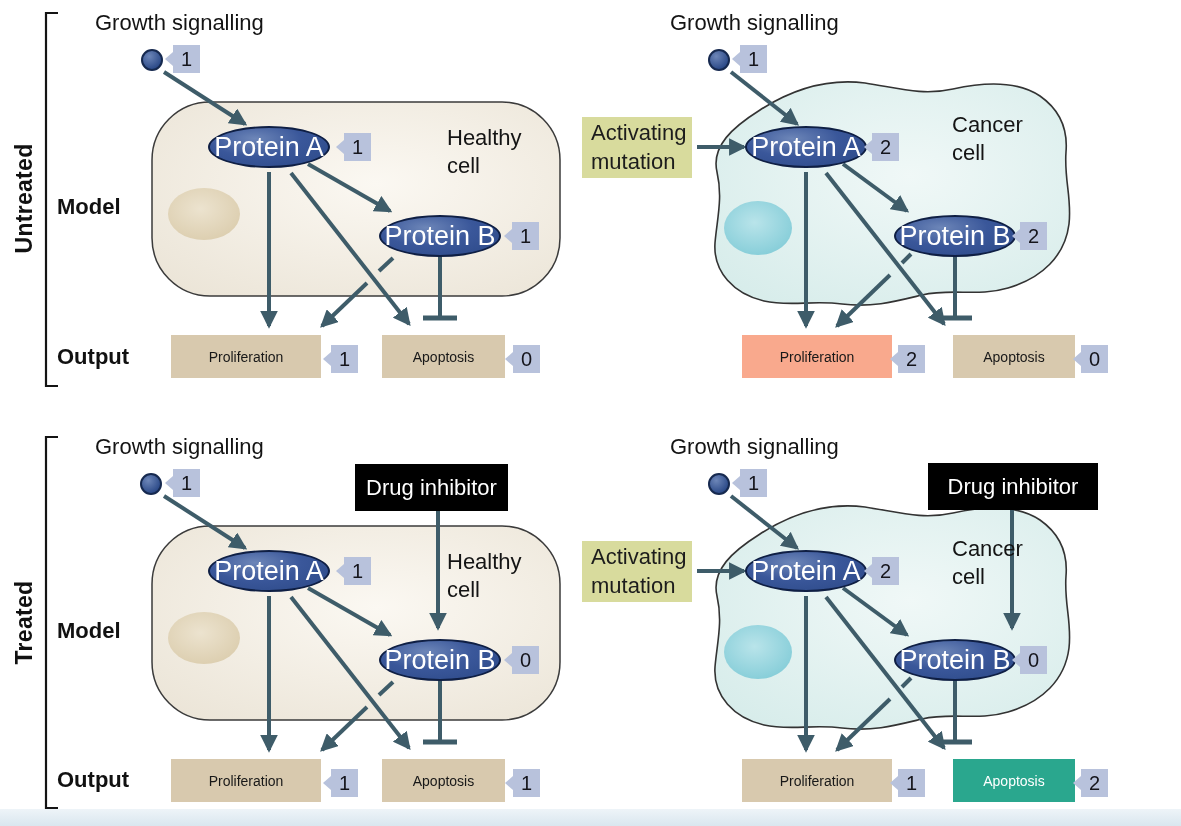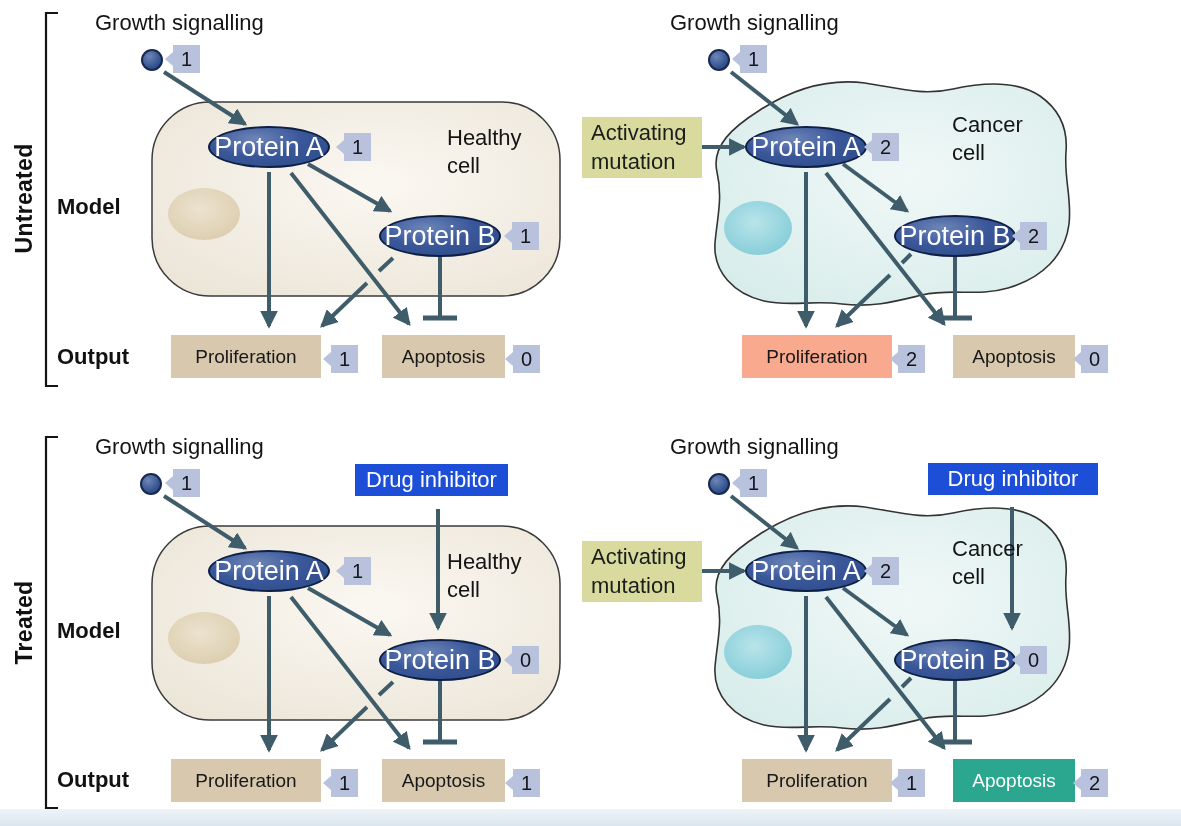--- a/index.html
+++ b/index.html
@@ -16,28 +16,28 @@
            border:2px solid #0f1f44;box-sizing:border-box;display:flex;align-items:center;
            justify-content:center;color:#fff;font-size:27px;}
   .circle{position:absolute;z-index:3;width:22px;height:22px;border-radius:50%;box-sizing:border-box;
           background:radial-gradient(circle at 35% 30%, #6d86b8 0%, #2c4a88 75%);border:2px solid #16294f;}
   .tag{position:absolute;z-index:4;height:28px;min-width:27px;background:#b8c2dc;color:#15151c;
        font-size:20px;display:flex;align-items:center;justify-content:center;padding:0 5px;
        box-sizing:border-box;}
   .tag::before{content:"";position:absolute;left:-8px;top:50%;transform:translateY(-50%);
        border-top:7px solid transparent;border-bottom:7px solid transparent;
        border-right:8px solid #b8c2dc;}
-  .obox{position:absolute;z-index:2;height:43px;background:#d8c9ae;color:#181818;font-size:19px;
+  .obox{position:absolute;z-index:2;height:43px;background:#d8c9ae;color:#181818;font-size:14px;
         display:flex;align-items:center;justify-content:center;box-sizing:border-box;}
   .obox.salmon{background:#f9a98d;}
   .obox.teal{background:#2aa78e;color:#fff;}
-  .mbox{position:absolute;z-index:2;width:120px;height:61px;background:#d8db9d;color:#1c1c1c;
+  .mbox{position:absolute;z-index:2;width:110px;height:61px;background:#d8db9d;color:#1c1c1c;
         font-size:22px;line-height:1.3;display:flex;align-items:center;padding-left:9px;
         box-sizing:border-box;}
-  .dbox{position:absolute;z-index:2;height:32px;background:#1d4ed8;color:#fff;font-size:22px;
+  .dbox{position:absolute;z-index:2;height:47px;background:#000000;color:#fff;font-size:22px;
         display:flex;align-items:center;justify-content:center;box-sizing:border-box;}
   .footer-strip{position:absolute;z-index:0;left:0;top:809px;width:1181px;height:17px;
         background:linear-gradient(#eef4f8,#d9e6ef);}
 </style>
 </head>
 <body>
 
 <div id="fig">
 
   <div class="footer-strip"></div>

